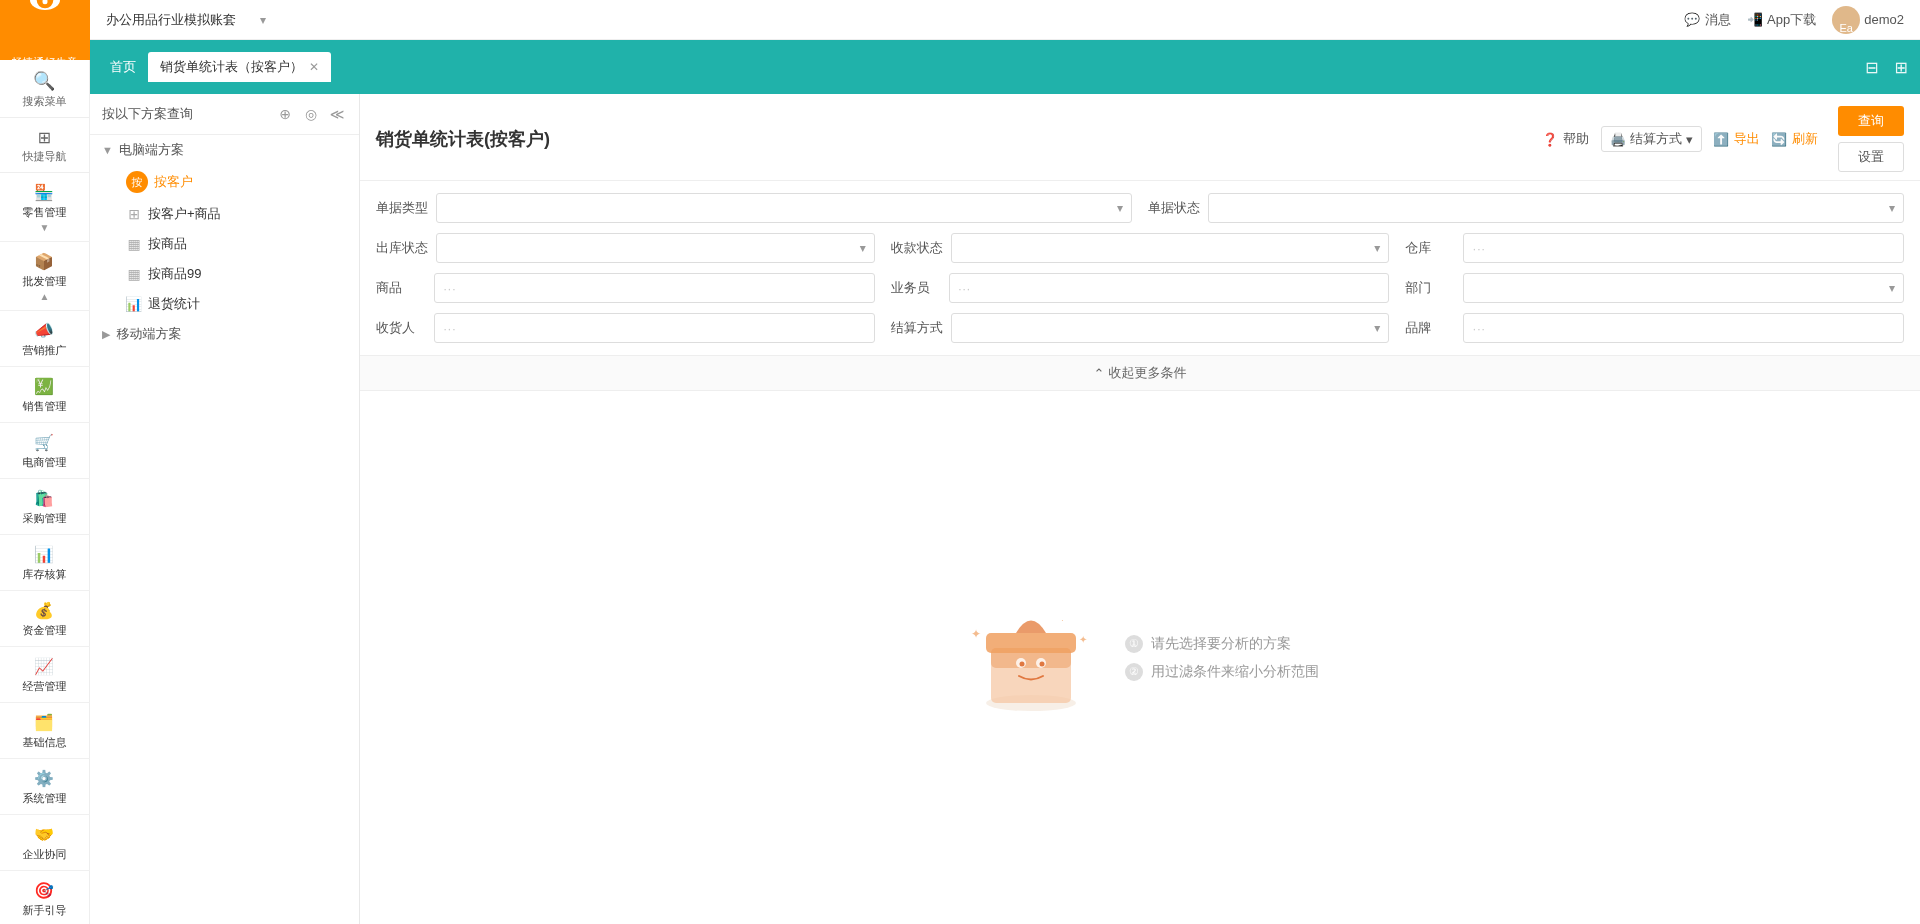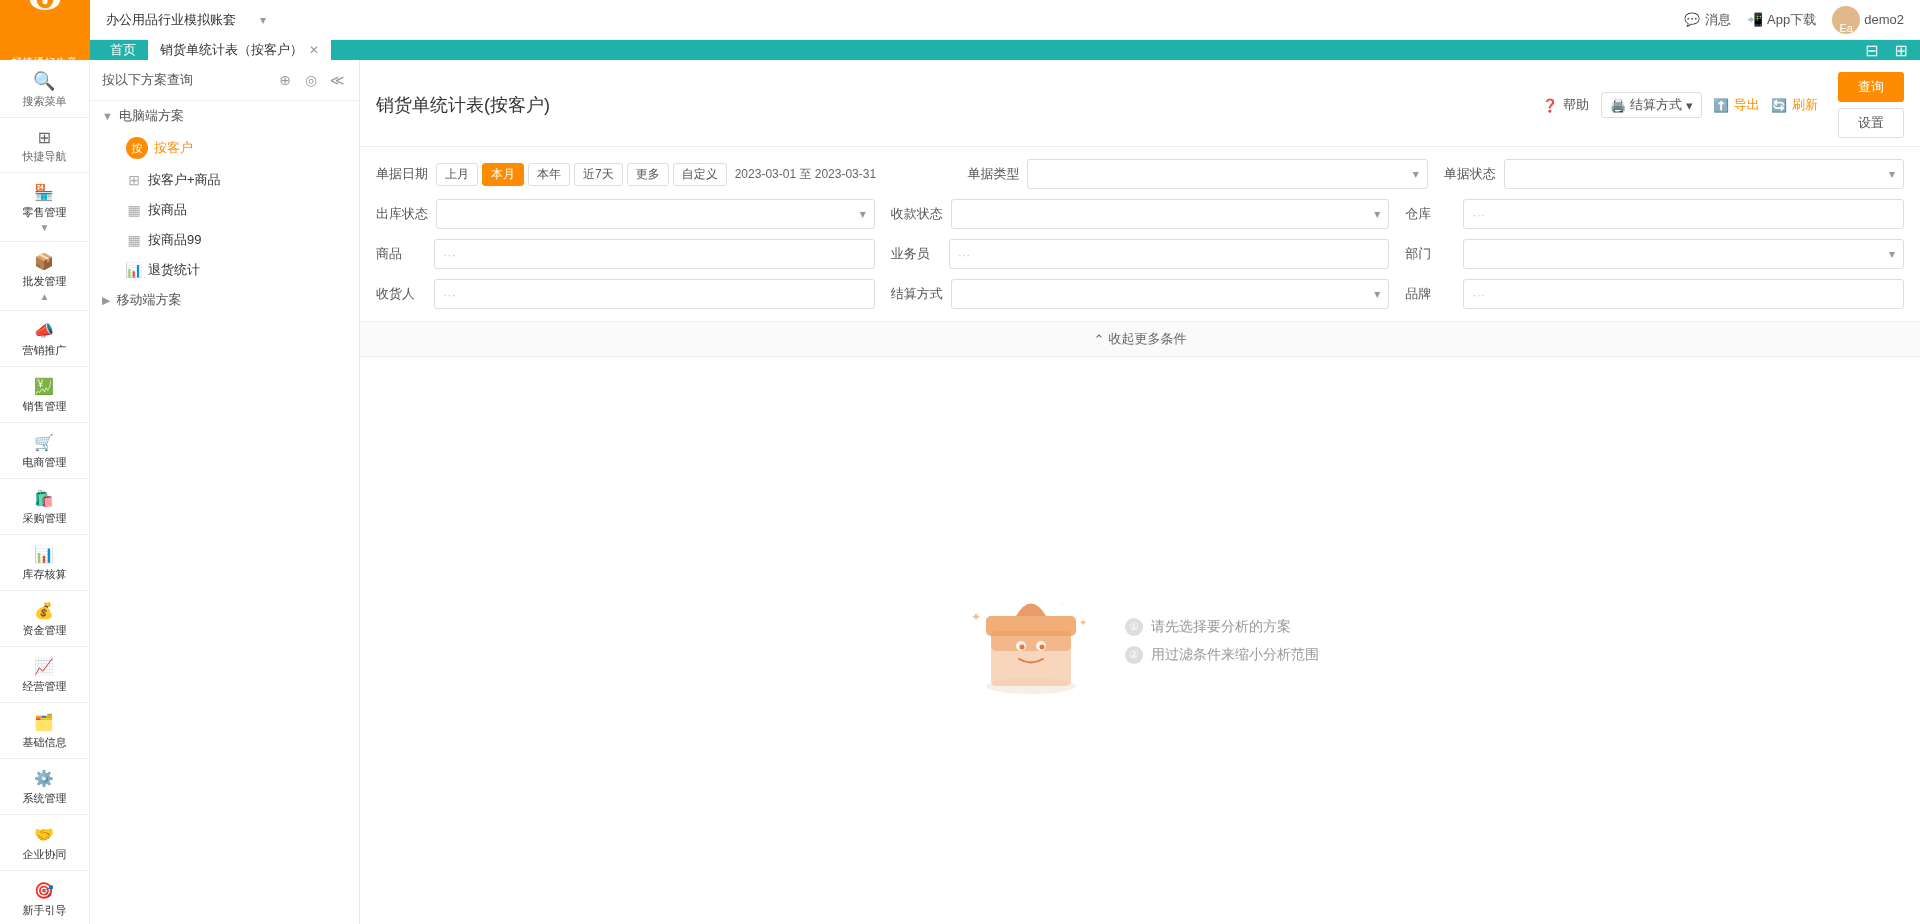--- a/index.html
+++ b/index.html
@@ -118,21 +118,21 @@
     .top-header-right .header-btn {
       display: flex; align-items: center; gap: 4px; cursor: pointer; color: #555; font-size: 13px;
     }
     .avatar-circle {
       width: 28px; height: 28px; border-radius: 50%; background: #e0b88a;
       display: flex; align-items: flex-end; justify-content: center; color: #fff; font-size: 11px;
     }
 
     
     .tab-bar {
-      height: 20px;
+      height: 54px;
       background: #20b2aa;
       display: flex;
       align-items: center;
       padding: 0 8px;
     }
     .tab {
       height: 30px;
       display: flex;
       align-items: center;
       padding: 0 12px;
@@ -242,21 +242,21 @@
       padding: 12px 16px 8px;
       background: #fff;
       display: flex;
       align-items: center;
       justify-content: space-between;
       border-bottom: 1px solid #eee;
     }
     .page-title {
       font-size: 18px;
       color: #333;
-      font-weight: normal;
+      font-weight: bold;
     }
     .page-header-actions {
       display: flex;
       gap: 12px;
       align-items: center;
     }
     .header-action-btn {
       display: flex;
       align-items: center;
       gap: 4px;
@@ -625,34 +625,20 @@
           <div class="action-col">
             <button class="query-btn">查询</button>
             <button class="settings-btn">设置</button>
           </div>
         </div>
       </div>
 
       <div class="filter-area">
 
         <div class="filter-row">
-          <div class="filter-item">
-            <span class="filter-label">单据日期</span>
-            <div class="filter-control">
-              <div class="date-group">
-                <button class="date-btn">上月</button>
-                <button class="date-btn active">本月</button>
-                <button class="date-btn">本年</button>
-                <button class="date-btn">近7天</button>
-                <button class="date-btn">更多</button>
-                <button class="date-btn">自定义</button>
-                <span class="date-range">2023-03-01 至 2023-03-31</span>
-              </div>
-            </div>
-          </div>
           <div class="filter-item" style="flex:0.8;">
             <span class="filter-label">单据类型</span>
             <div class="select-control">
               <span class="select-text"></span>
               <span class="select-arrow">▾</span>
             </div>
           </div>
           <div class="filter-item" style="flex:0.8;">
             <span class="filter-label">单据状态</span>
             <div class="select-control">

